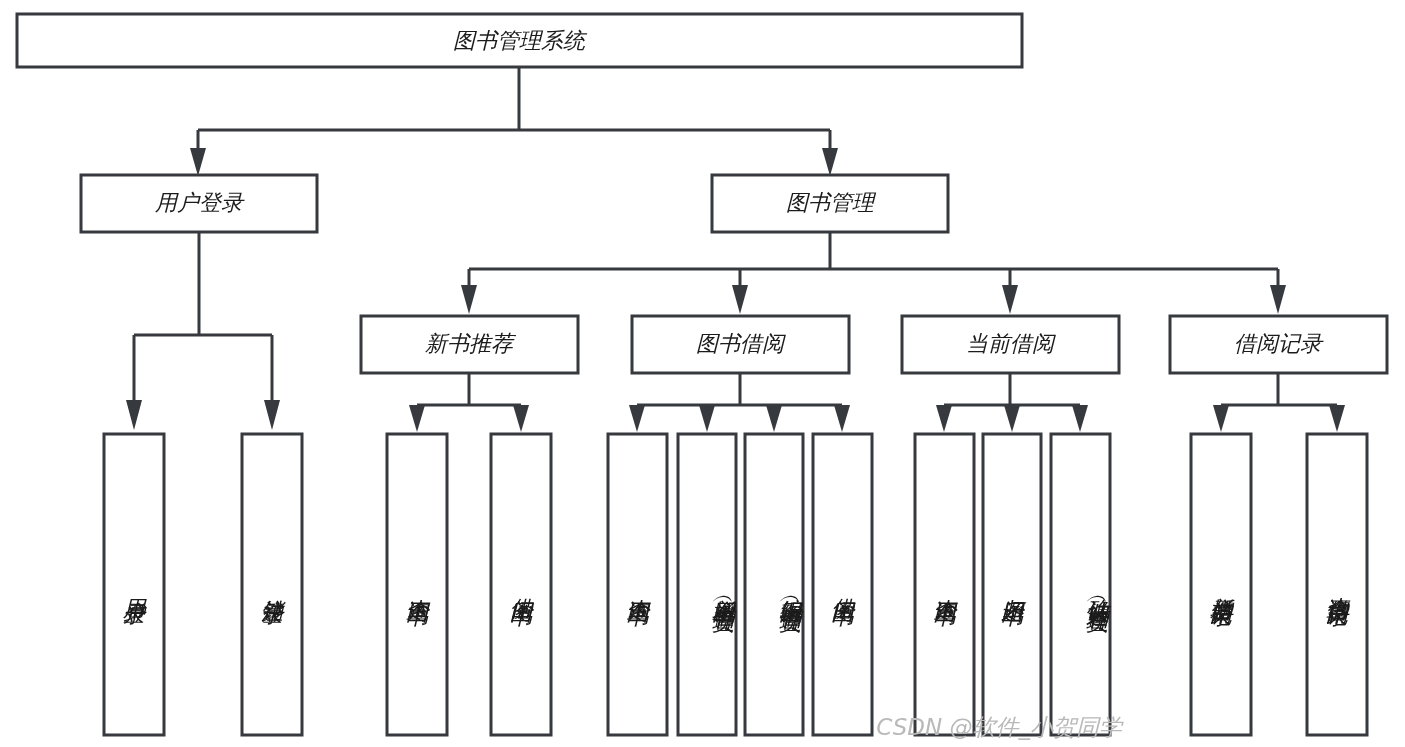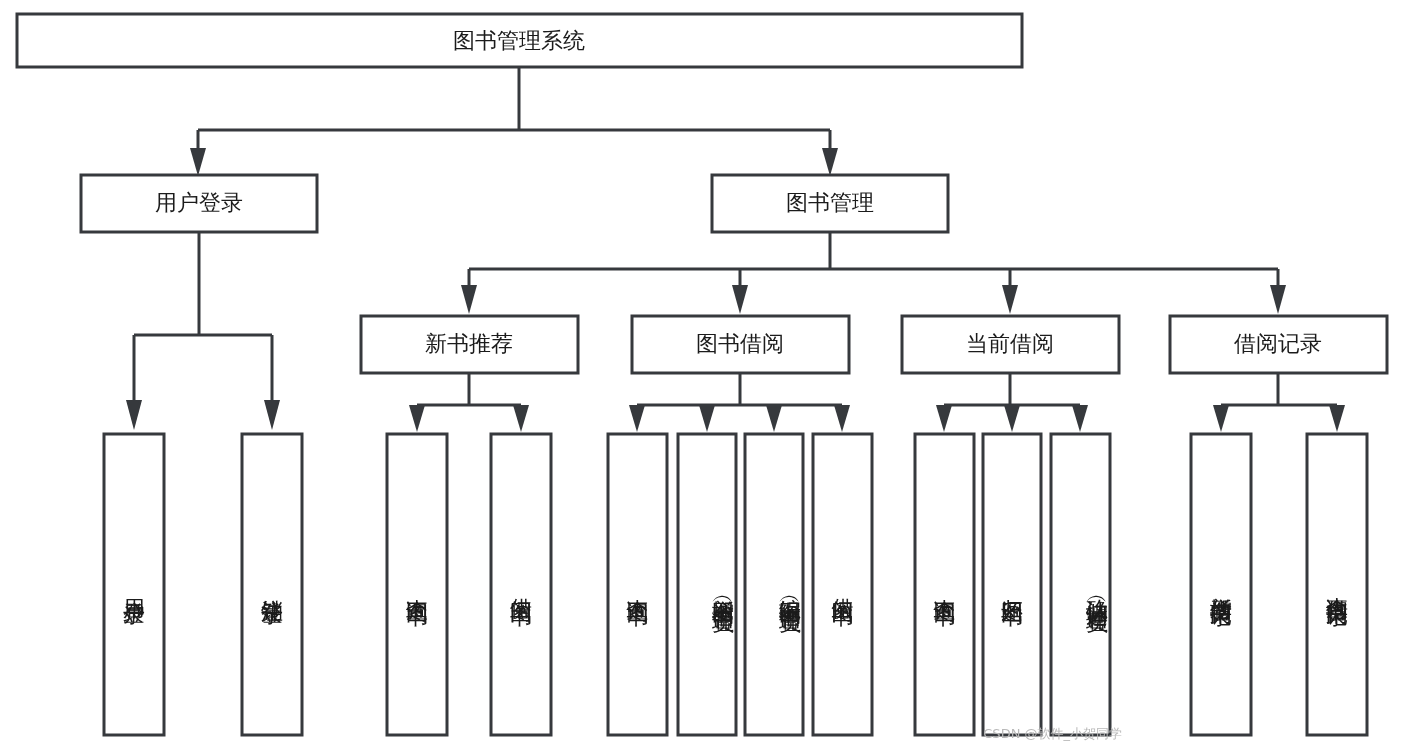--- a/index.html
+++ b/index.html
@@ -11,20 +11,21 @@
     width: 1405px;
     height: 747px;
     font-family: "DejaVu Sans", "Liberation Sans", sans-serif;
     overflow: hidden;
     position: relative;
   }
   #diagram-root {
     position: relative;
     width: 1130px;
     height: 747px;
+    font-style: italic;
   }
   svg#tree-svg {
     position: absolute;
     top: 0;
     left: 0;
     width: 1405px;
     height: 747px;
     display: block;
   }
   .node-box {
@@ -63,21 +64,21 @@
     justify-content: center;
     white-space: nowrap;
     pointer-events: none;
     user-select: none;
   }
   .watermark {
     position: absolute;
     right: 8px;
     bottom: 4px;
     font-family: "DejaVu Sans", "Liberation Sans", sans-serif;
-    font-size: 13px;
+    font-size: 23px;
     color: #b9b9b9;
     white-space: nowrap;
     user-select: none;
   }
 </style>
 </head>
 <body>
 
 <div id="diagram-root">
 

